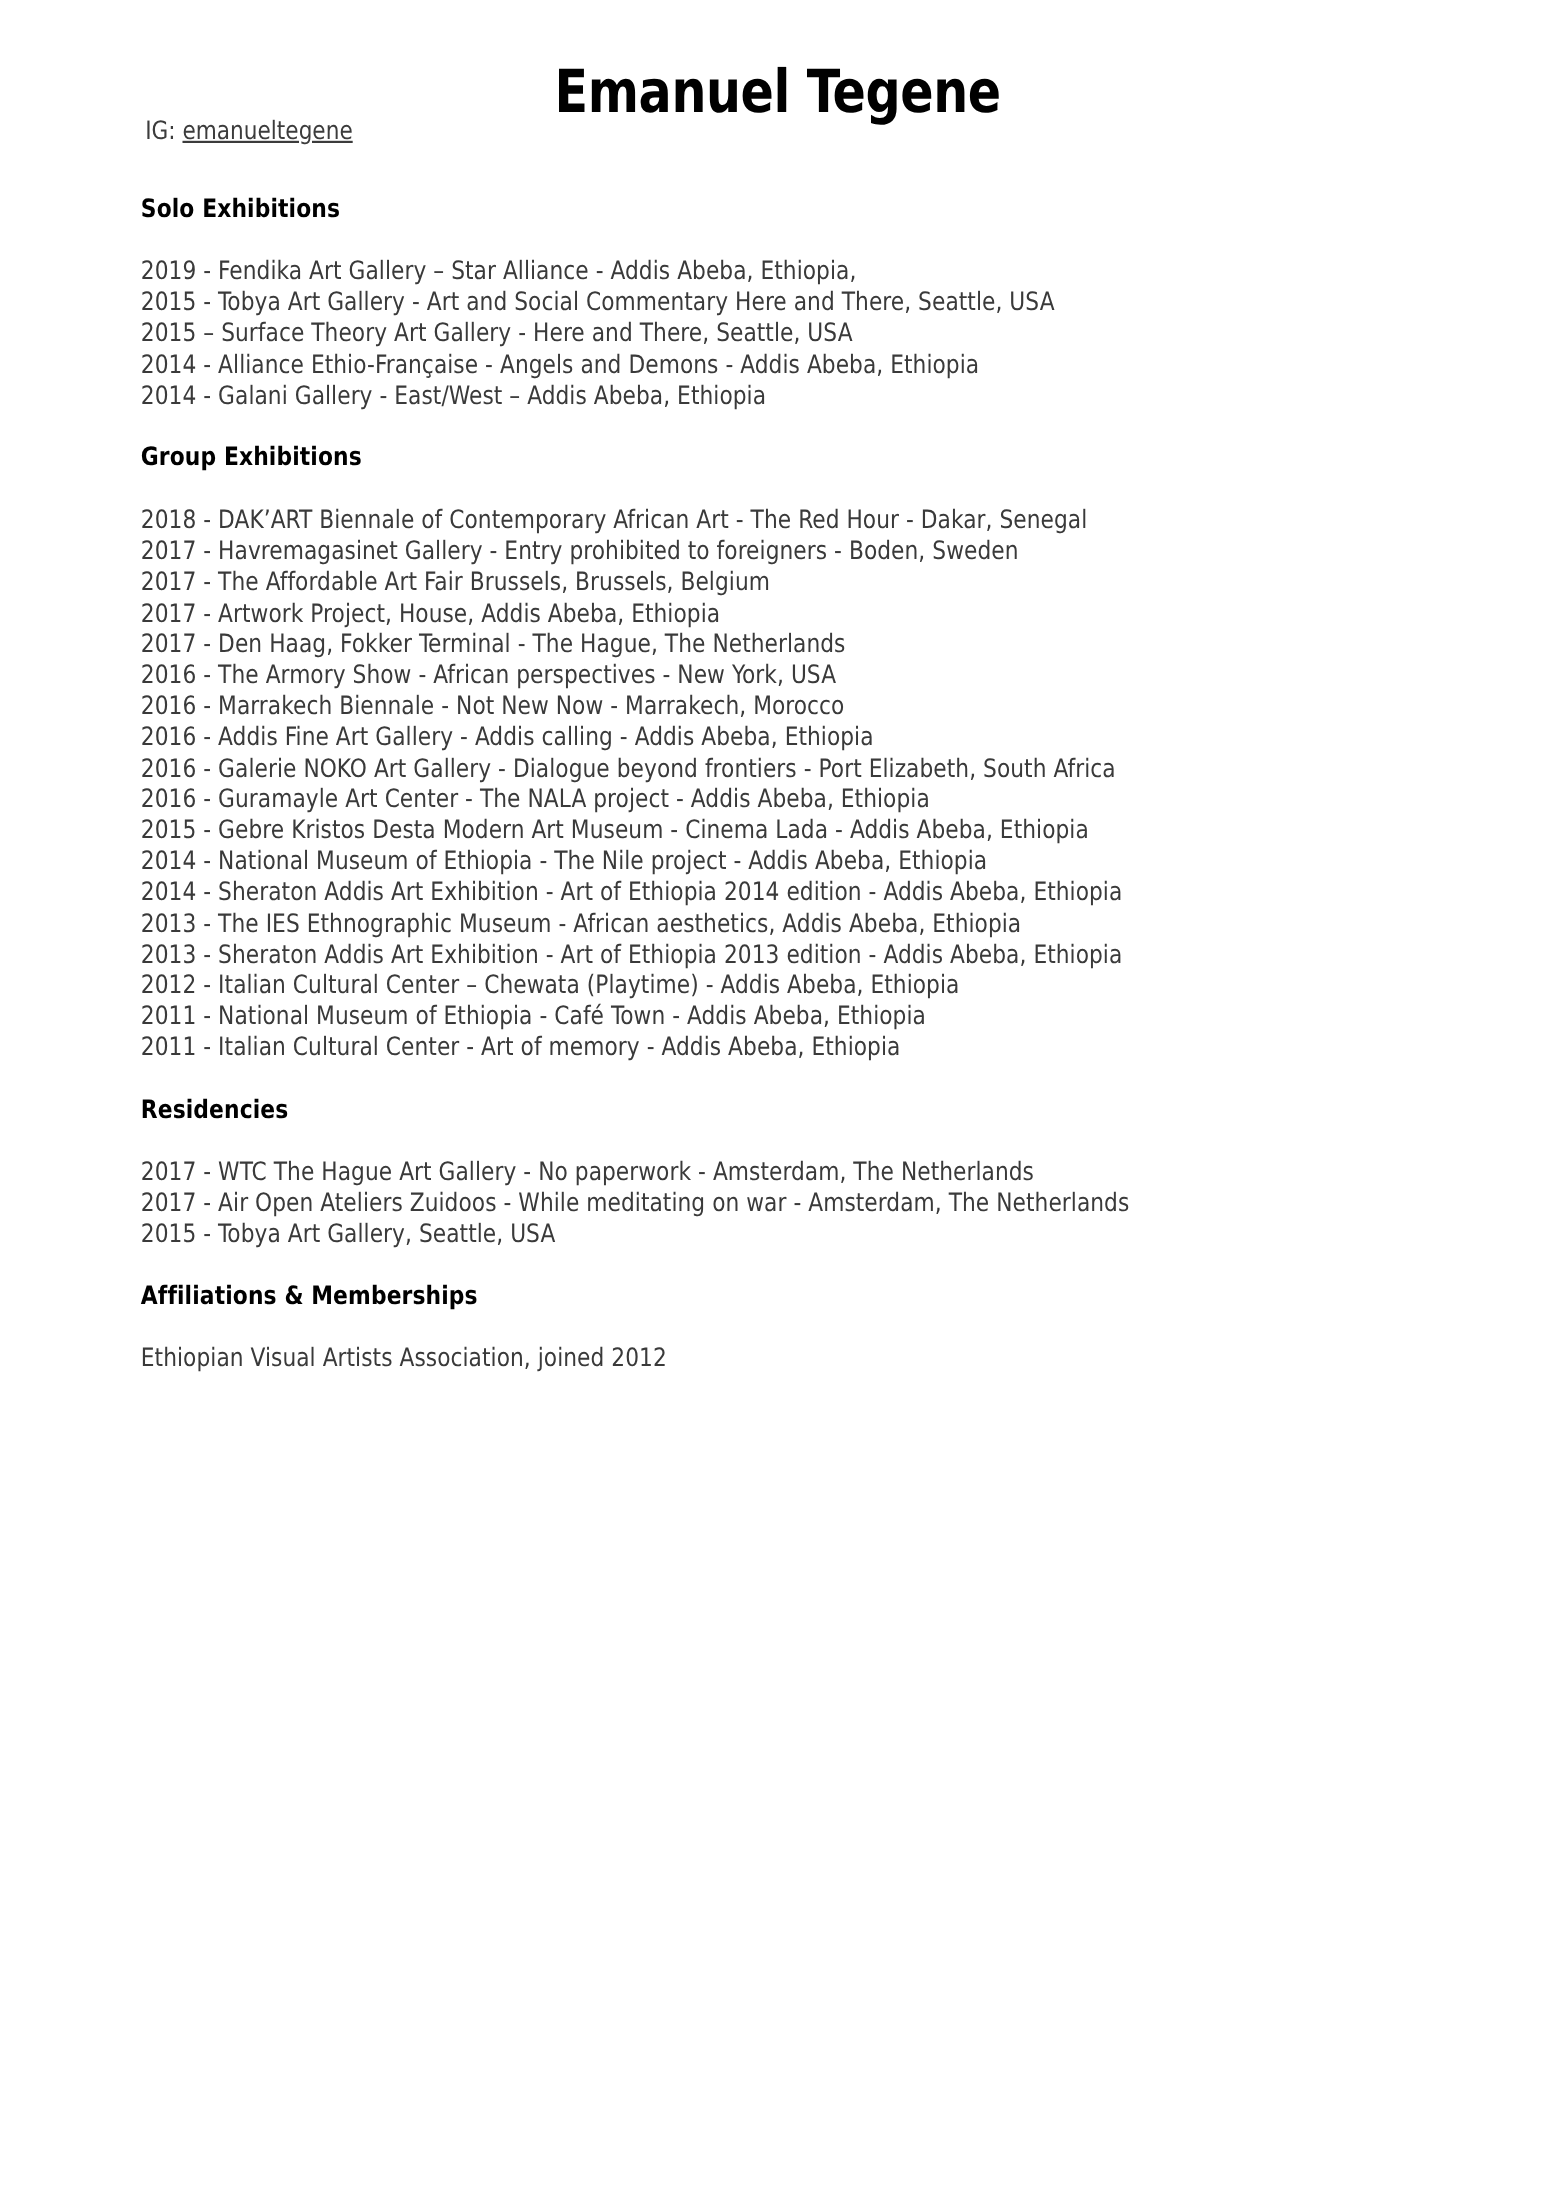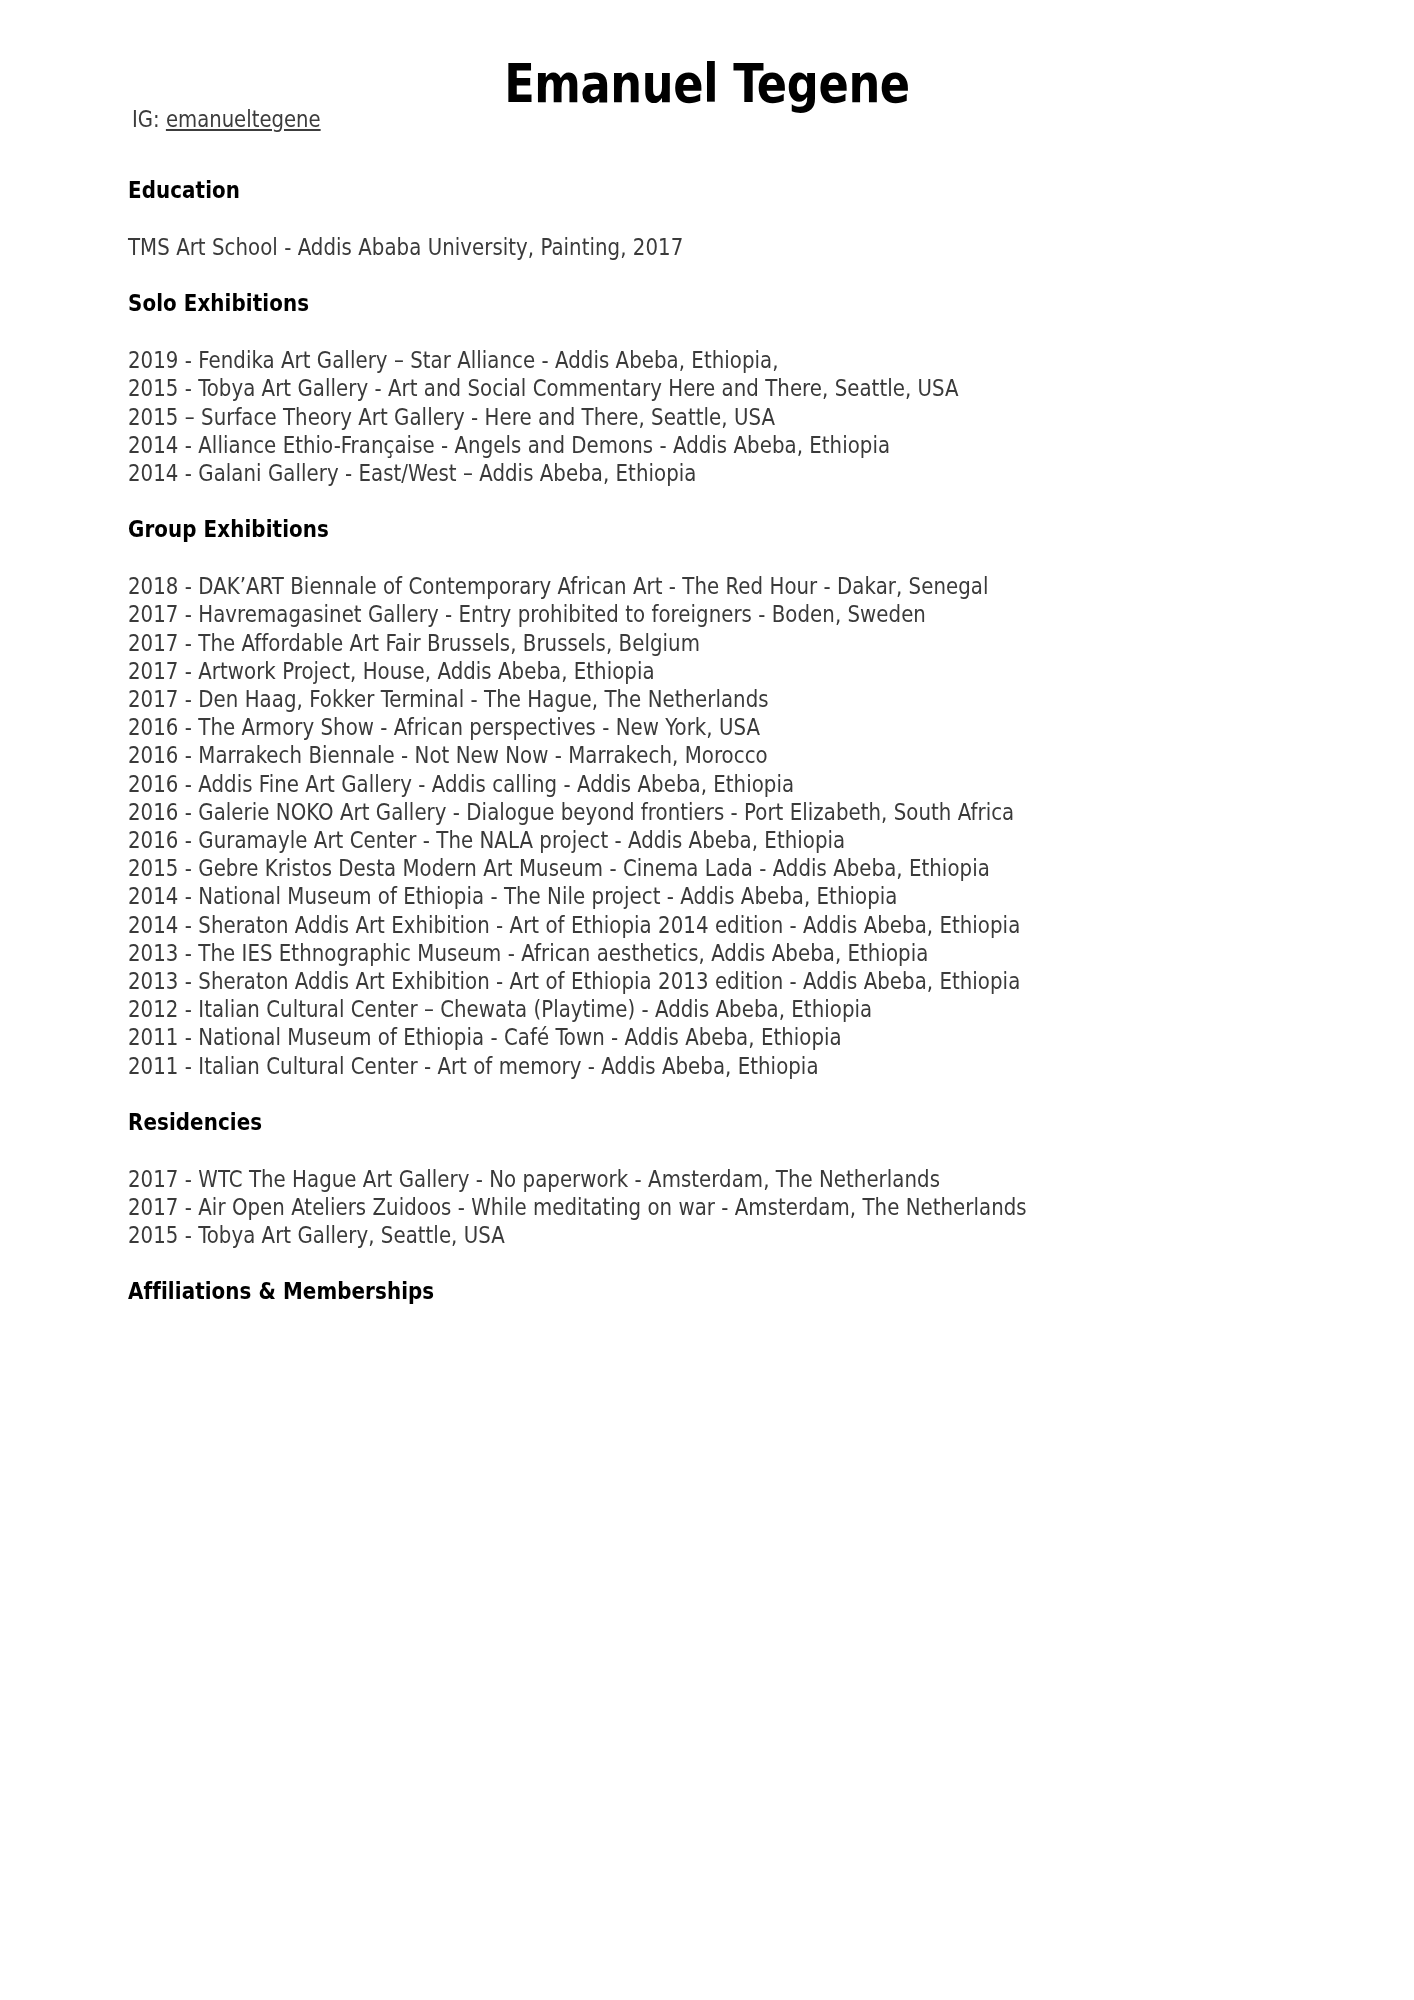--- a/index.html
+++ b/index.html
@@ -97,28 +97,20 @@
 
     <div class="contact-line">
       <span>IG:</span>
       <span class="handle">emanueltegene</span>
     </div>
 
     <div class="gap-after-contact"></div>
 
     <div id="sections-root">
         <div class="section">
-          <h2 class="section-heading">Education</h2>
-          <div class="gap-heading-to-body"></div>
-          <div class="entries">
-            <div class="entry">TMS Art School - Addis Ababa University, Painting, 2017</div>
-          </div>
-          <div class="gap-body-to-heading"></div>
-        </div>
-        <div class="section">
           <h2 class="section-heading">Solo Exhibitions</h2>
           <div class="gap-heading-to-body"></div>
           <div class="entries">
             <div class="entry">2019 - Fendika Art Gallery – Star Alliance - Addis Abeba, Ethiopia,</div>
             <div class="entry">2015 - Tobya Art Gallery - Art and Social Commentary Here and There, Seattle, USA</div>
             <div class="entry">2015 – Surface Theory Art Gallery - Here and There, Seattle, USA</div>
             <div class="entry">2014 - Alliance Ethio-Française - Angels and Demons - Addis Abeba, Ethiopia</div>
             <div class="entry">2014 - Galani Gallery - East/West – Addis Abeba, Ethiopia</div>
           </div>
           <div class="gap-body-to-heading"></div>
@@ -154,18 +146,21 @@
           <div class="entries">
             <div class="entry">2017 - WTC The Hague Art Gallery - No paperwork - Amsterdam, The Netherlands</div>
             <div class="entry">2017 - Air Open Ateliers Zuidoos - While meditating on war - Amsterdam, The Netherlands</div>
             <div class="entry">2015 - Tobya Art Gallery, Seattle, USA</div>
           </div>
           <div class="gap-body-to-heading"></div>
         </div>
         <div class="section">
           <h2 class="section-heading">Affiliations &amp; Memberships</h2>
           <div class="gap-heading-to-body"></div>
+          <div class="entries">
+            <div class="entry">Ethiopian Visual Artists Association, joined 2012</div>
+          </div>
         </div>
       </div>
 
   </div>
 
 </div>
 
 </body></html>

